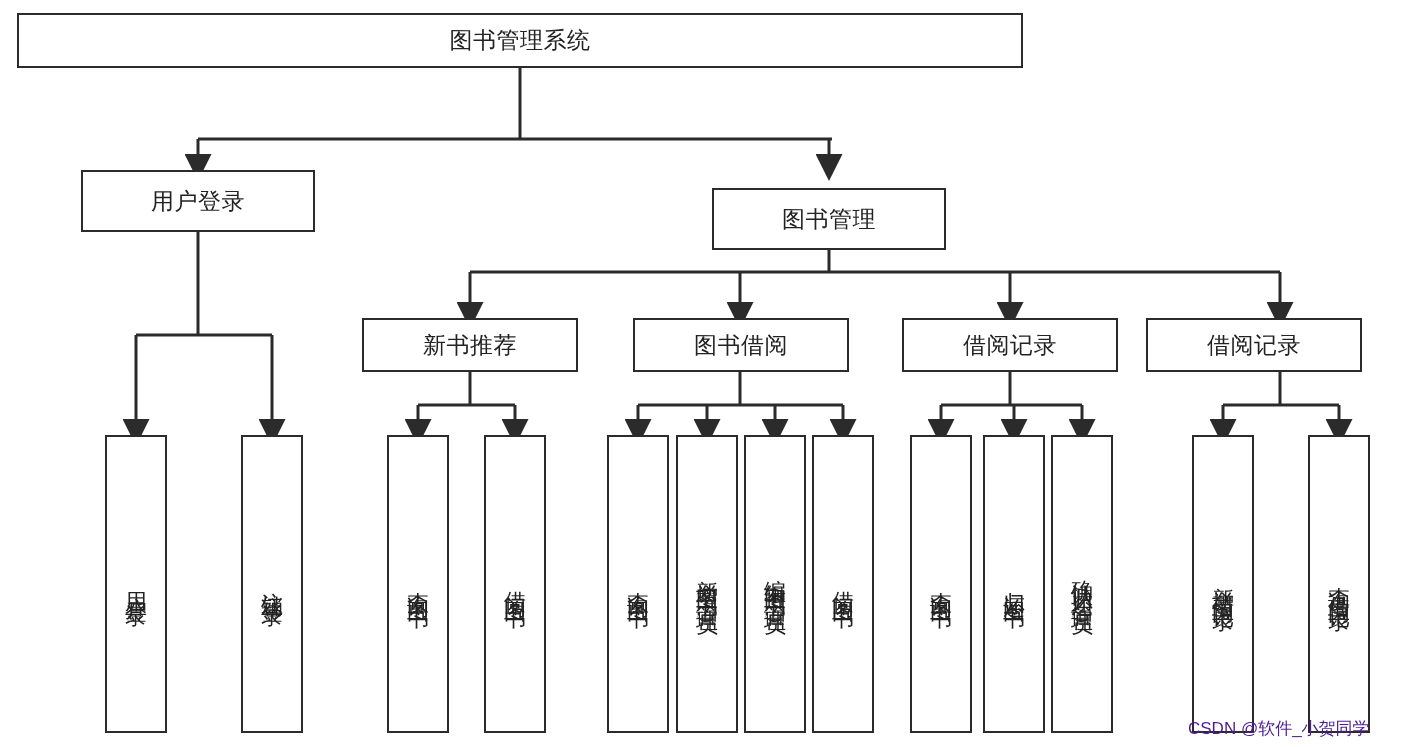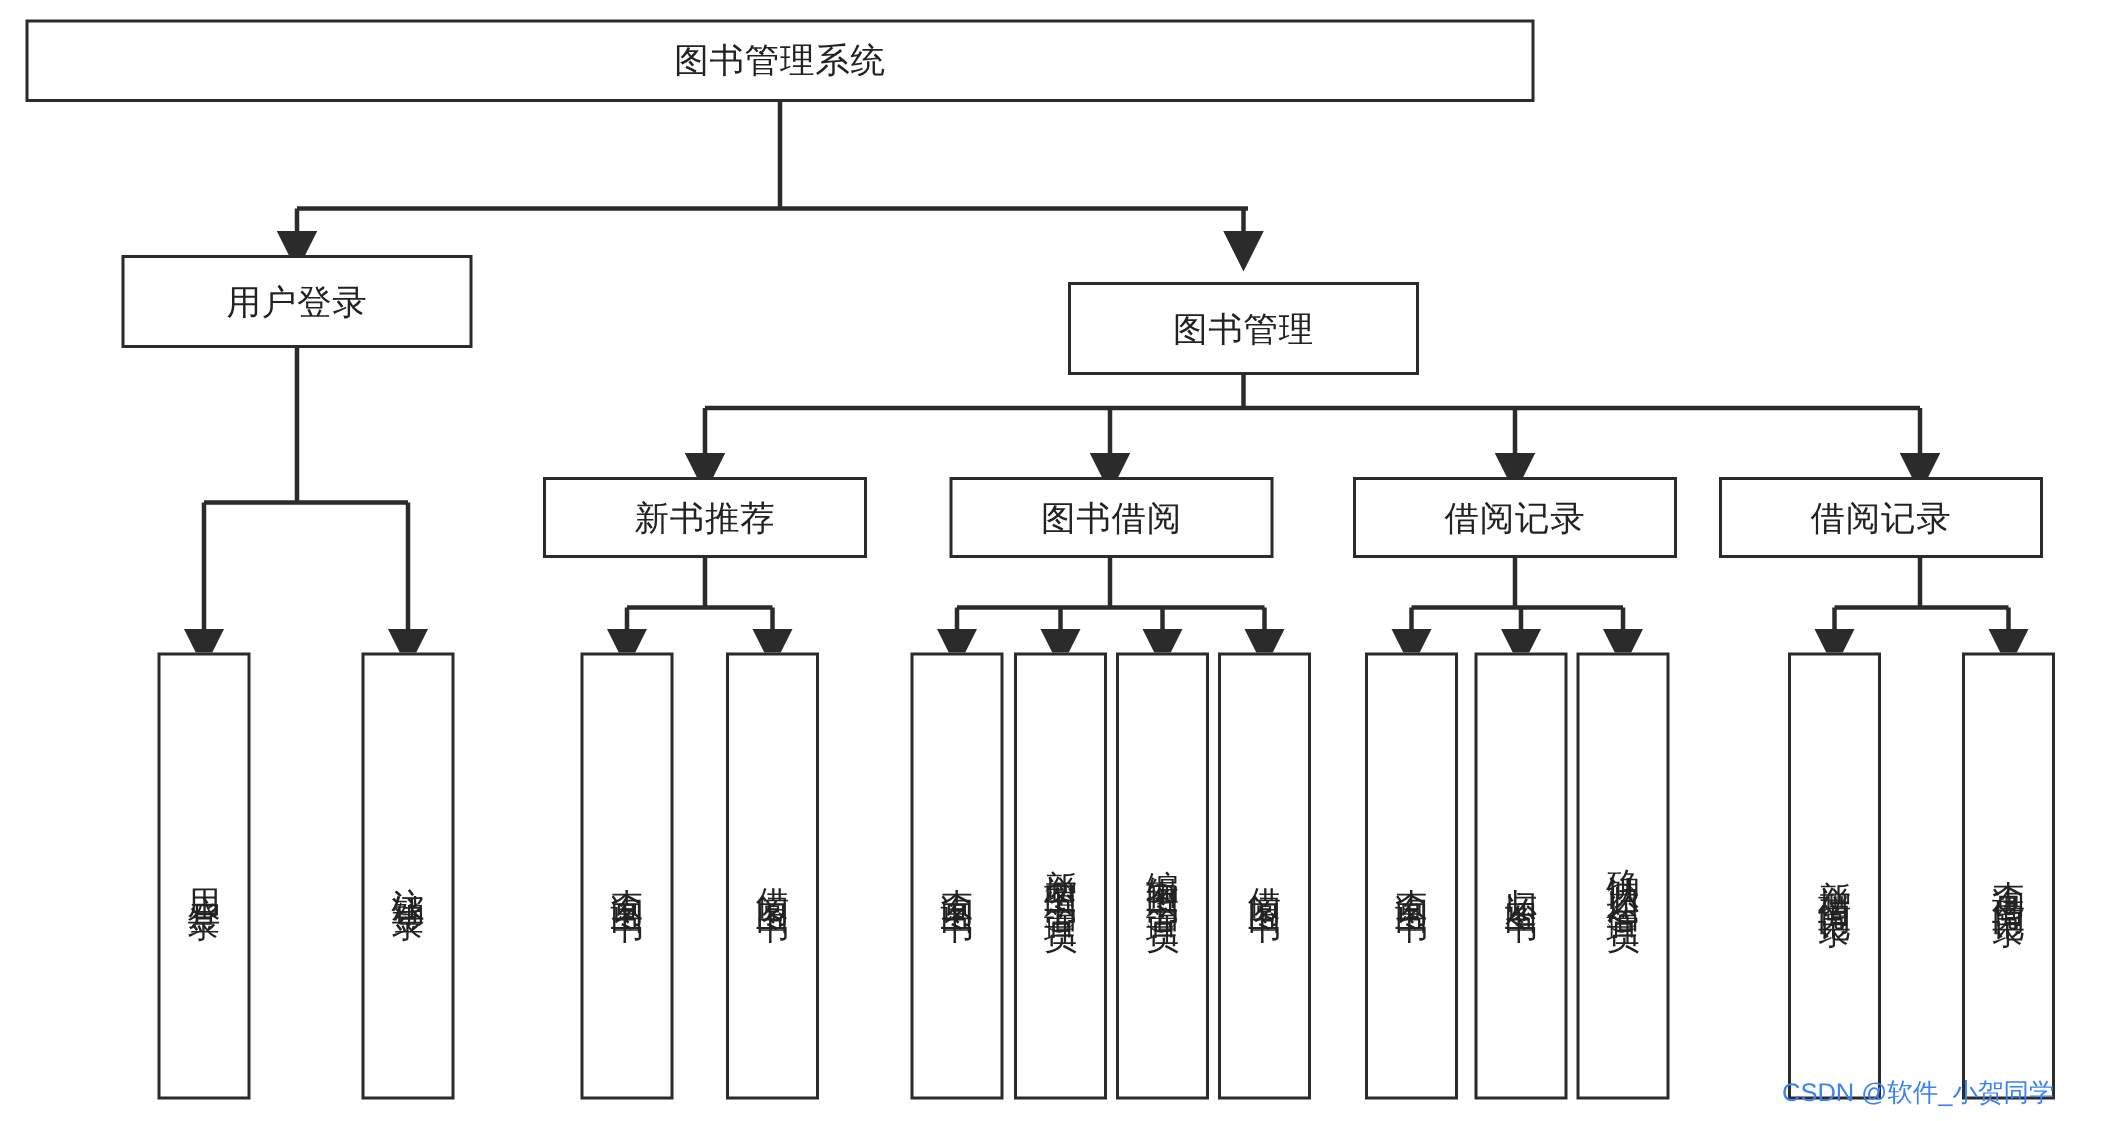--- a/index.html
+++ b/index.html
@@ -47,21 +47,21 @@
     text-orientation: upright;
     letter-spacing: 5px;
     line-height: 1;
     white-space: nowrap;
   }
   .node .hlabel {
     white-space: nowrap;
   }
   #watermark {
     position: absolute;
-    color: #3b82f6;
+    color: #4c1d95;
     font-size: 17px;
     white-space: nowrap;
     left: 1188px;
     top: 717px;
     text-align: center;
   }
 </style>
 </head>
 <body>
 

